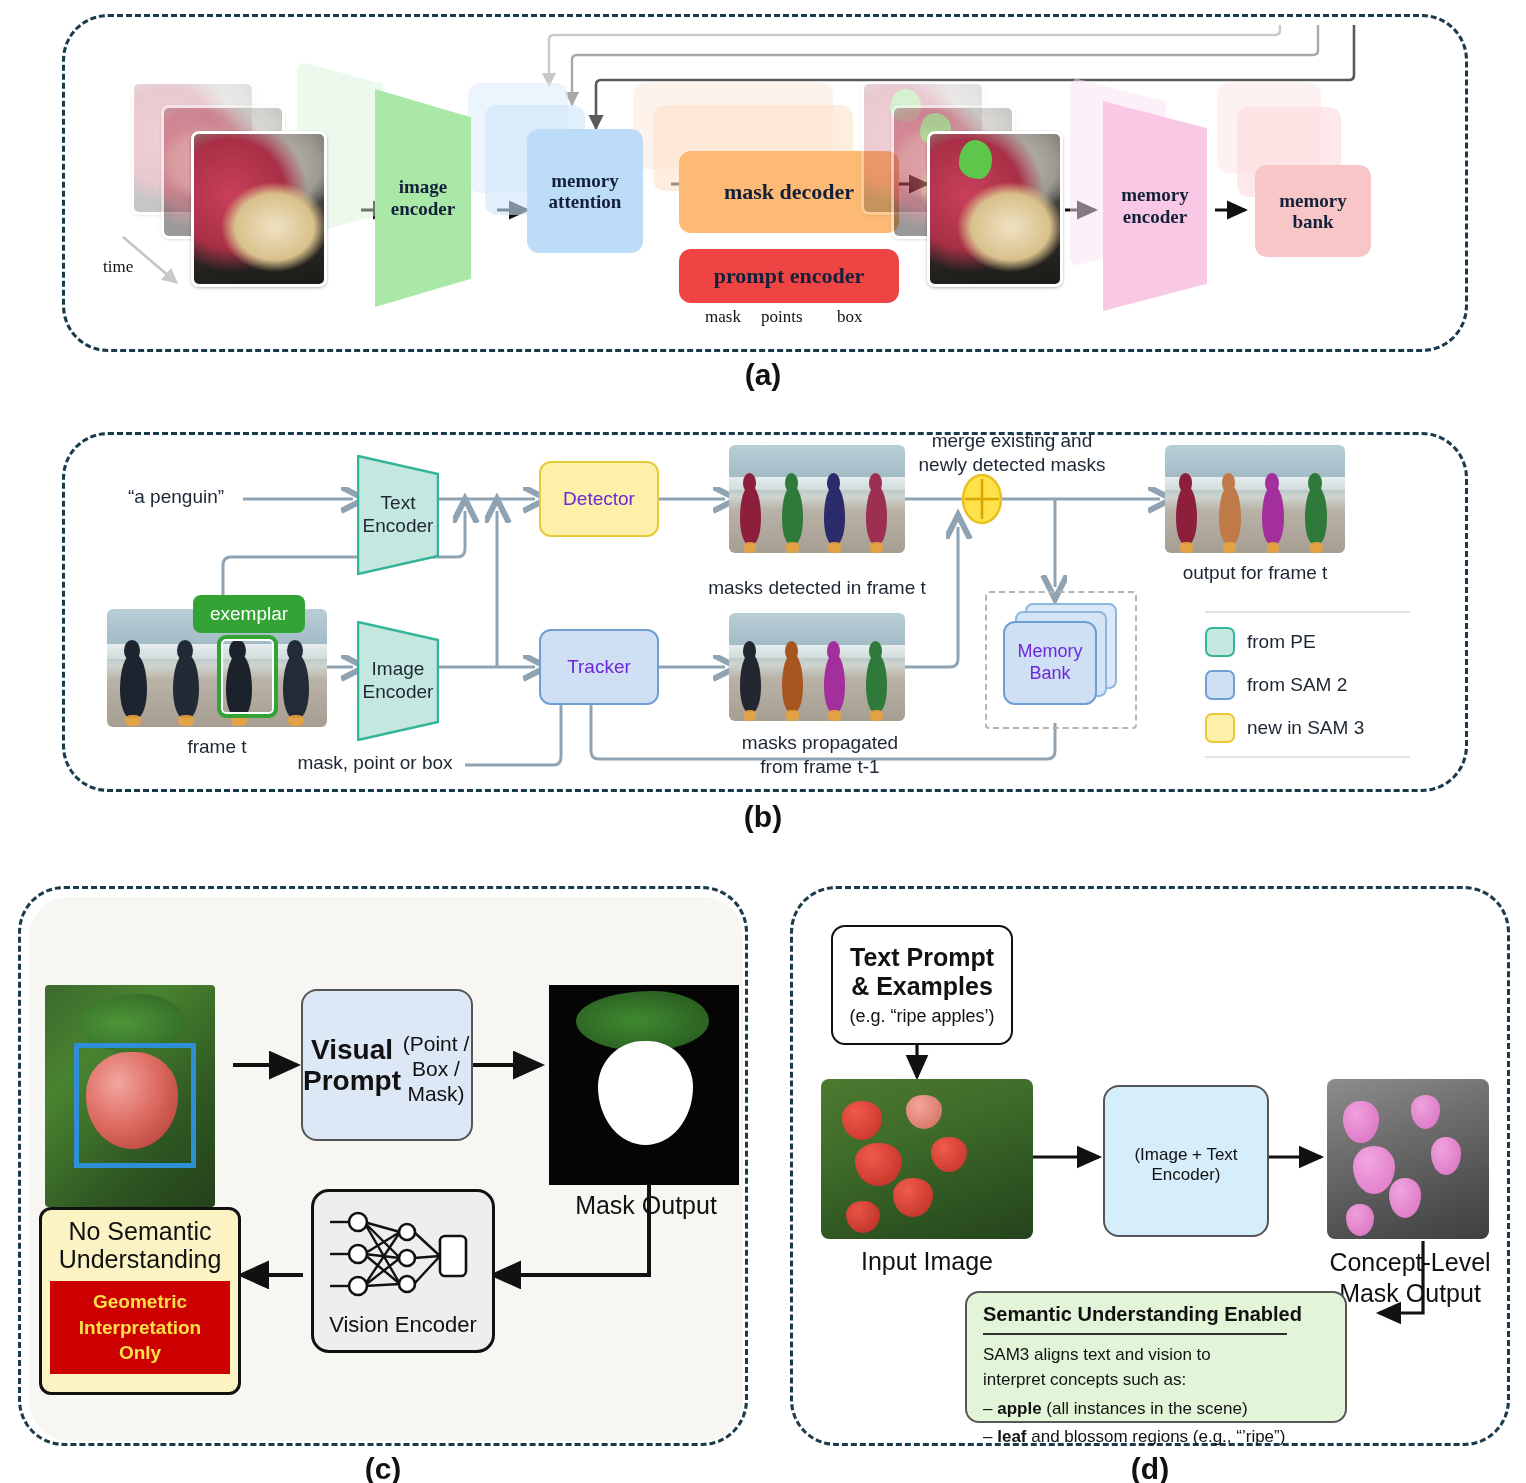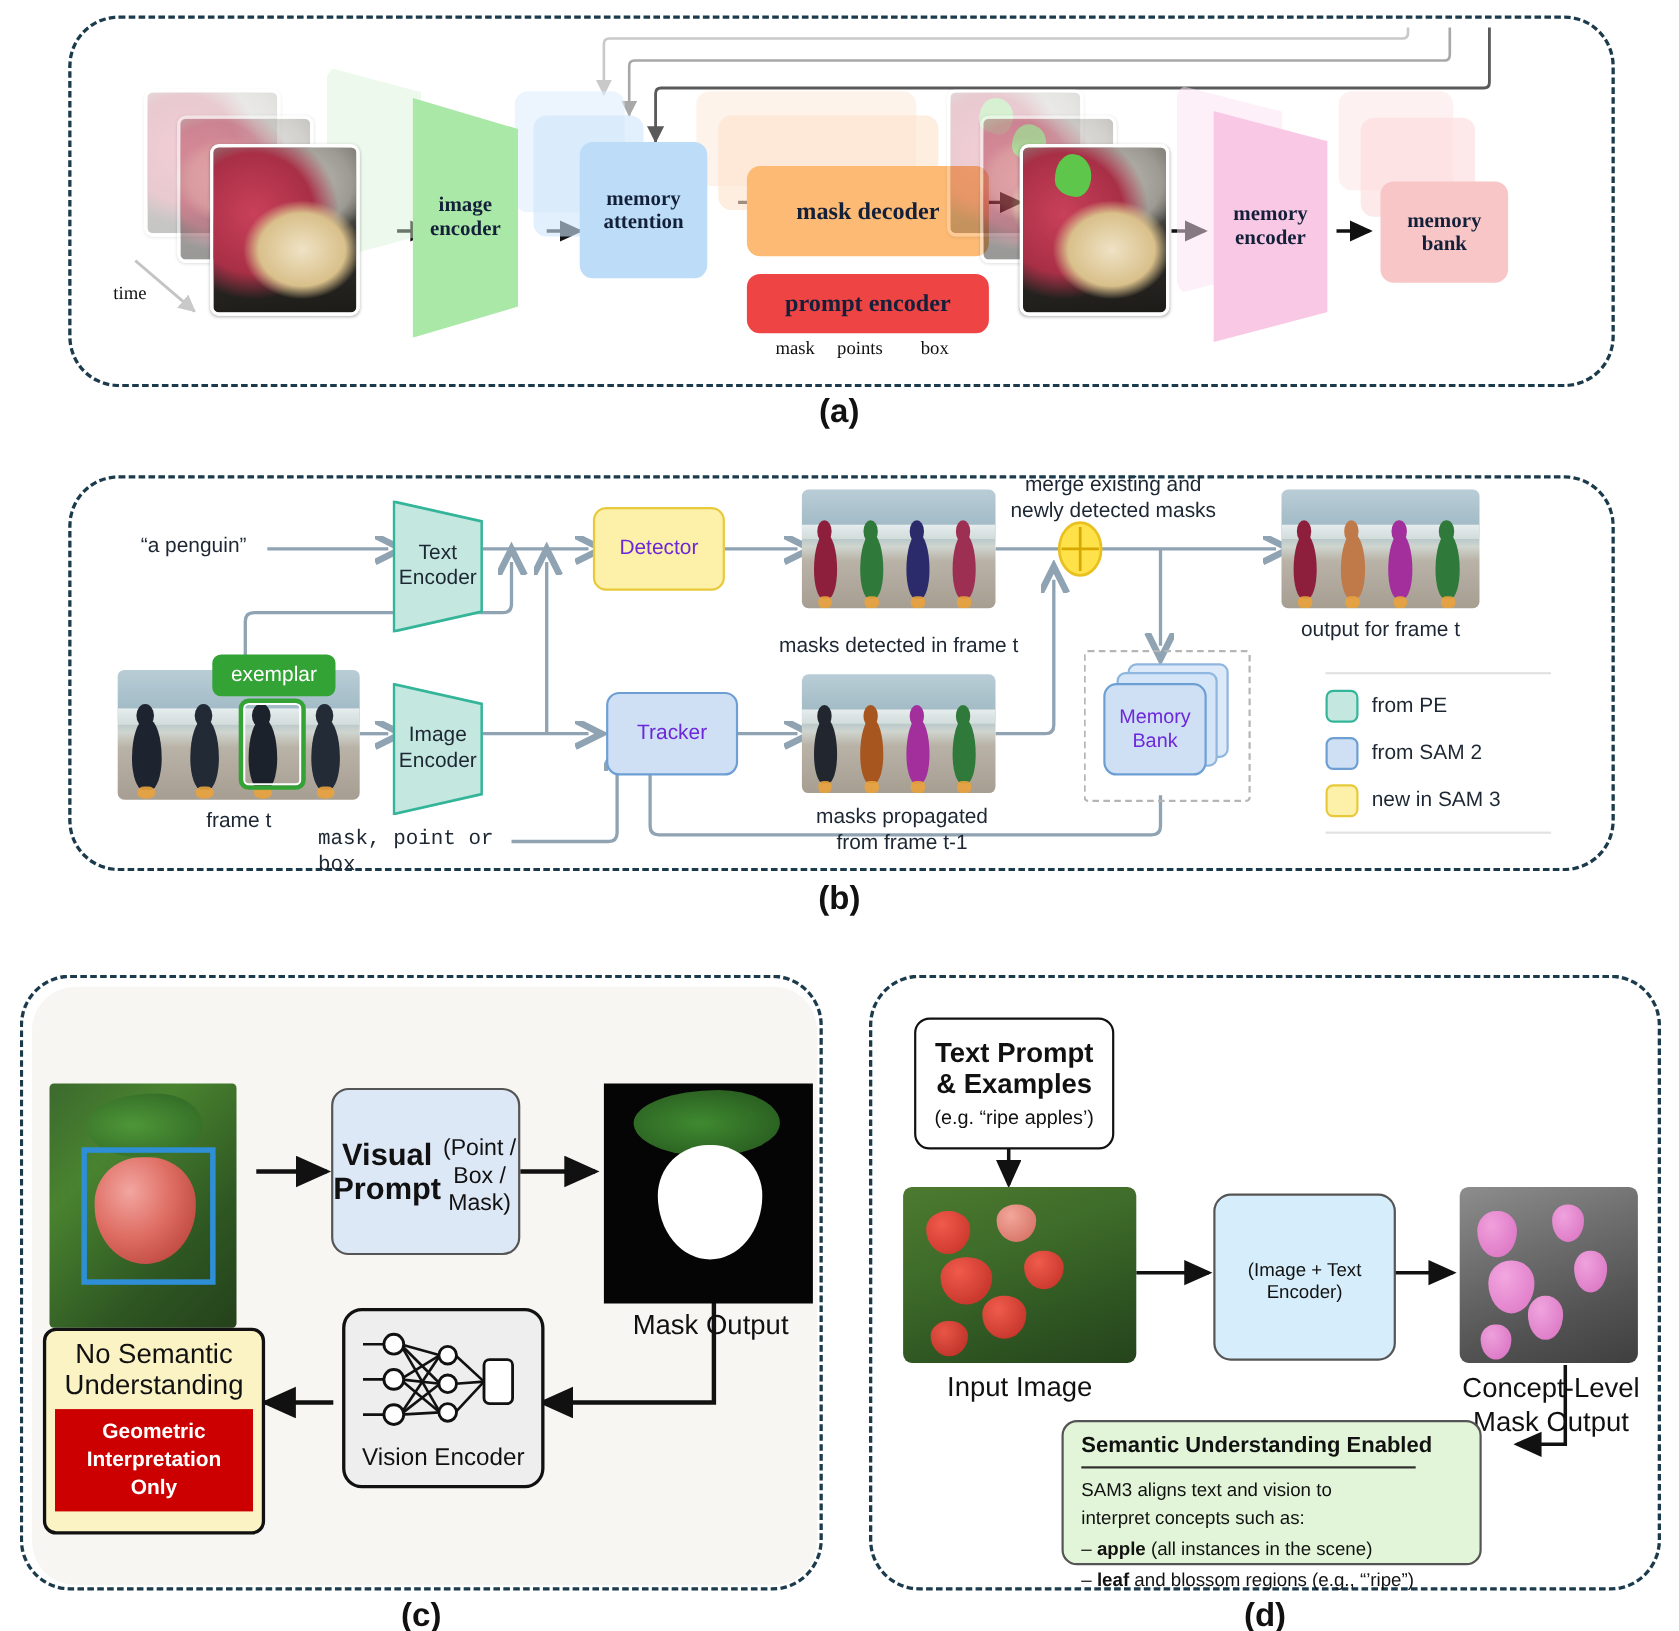--- a/index.html
+++ b/index.html
@@ -276,21 +276,21 @@
           <span>
       <span>Image</span><br>
       <span>Encoder</span>
     </span>
         </div>
   </div>
   <svg class="abs" style="left:292px;top:186px;width:82px;height:120px;">
     <polygon points="1,1 81,19 81,101 1,119" fill="none" stroke="#34b59a" stroke-width="2.5"></polygon>
   </svg>
 
-  <div class="b-box" style="left:486px;top:194px;width:120px;height:76px;background:#cfe0f5;border:2.5px solid #6d9fd4;">
+  <div class="b-box" style="left:474px;top:194px;width:120px;height:76px;background:#cfe0f5;border:2.5px solid #6d9fd4;">
         <span>Tracker</span>
       </div>
 
   <div class="abs" style="left:664px;top:10px;width:176px;height:108px;">
     <div class="pstrip">
       <div class="wave"></div>
       <div class="pg" style="left:6%;background:#8e1f3c;"></div>
       <div class="pg" style="left:30%;background:#2f7a3a;"></div>
       <div class="pg" style="left:54%;background:#2b2a6b;"></div>
       <div class="pg" style="left:78%;background:#9c2f52;"></div>
@@ -331,21 +331,21 @@
   <div class="abs" style="left:920px;top:156px;width:148px;height:134px;border:2.5px dashed #b5b5b5;border-radius:4px;"></div>
   <div class="abs" style="left:960px;top:168px;width:88px;height:82px;background:#dbe9f8;border:2px solid #8fb6de;border-radius:8px;"></div>
   <div class="abs" style="left:950px;top:176px;width:88px;height:82px;background:#d4e5f7;border:2px solid #8fb6de;border-radius:8px;"></div>
   <div class="b-box" style="left:938px;top:186px;width:94px;height:84px;background:#cfe0f5;border:2.5px solid #6d9fd4;font-size:18px;">
     <span>
       <span>Memory</span><br>
       <span>Bank</span>
     </span>
   </div>
 
-  <div class="b-cap" style="left:224px;top:316px;width:200px;text-align:left;font-family:Liberation Mono, monospace;">mask, point or box</div>
+  <div class="b-cap" style="left:210px;top:316px;width:200px;text-align:center;">mask, point or box</div>
 
   <div class="abs" style="left:1140px;top:176px;width:240px;">
     <div class="legend-rule" style="margin-bottom:14px;"></div>
     <div class="legend-row">
       <span class="legend-sw" style="background:#c4e7e0;border:2.5px solid #34b59a;"></span>
       <span class="legend-tx">from PE</span>
     </div>
     <div class="legend-row">
       <span class="legend-sw" style="background:#cfe0f5;border:2.5px solid #6d9fd4;"></span>
       <span class="legend-tx">from SAM 2</span>
@@ -433,21 +433,21 @@
       </g>
     </svg>
     <div style="position:absolute;left:0;right:0;bottom:12px;text-align:center;font-size:22px;">Vision Encoder</div>
   </div>
 
   <div class="abs" style="left:18px;top:318px;width:196px;height:182px;background:#fbf3c4;border:3px solid #111;border-radius:12px;">
     <div style="padding:8px 4px 6px;text-align:center;font-size:25px;font-weight:500;line-height:1.1;">
       <span>No Semantic</span><br>
       <span>Understanding</span>
     </div>
-    <div style="margin:2px 8px 8px;background:#cc0000;color:#ffffff;font-weight:bold;font-size:19px;
+    <div style="margin:2px 8px 8px;background:#cc0000;color:#fde047;font-weight:bold;font-size:19px;
                 text-align:center;line-height:1.35;padding:8px 2px;">
       <span>Geometric</span><br>
       <span>Interpretation</span><br>
       <span>Only</span>
     </div>
   </div>
 
 </div>
 <div class="panel-label" style="left:18px;top:1452px;width:730px;">(c)</div>
 

